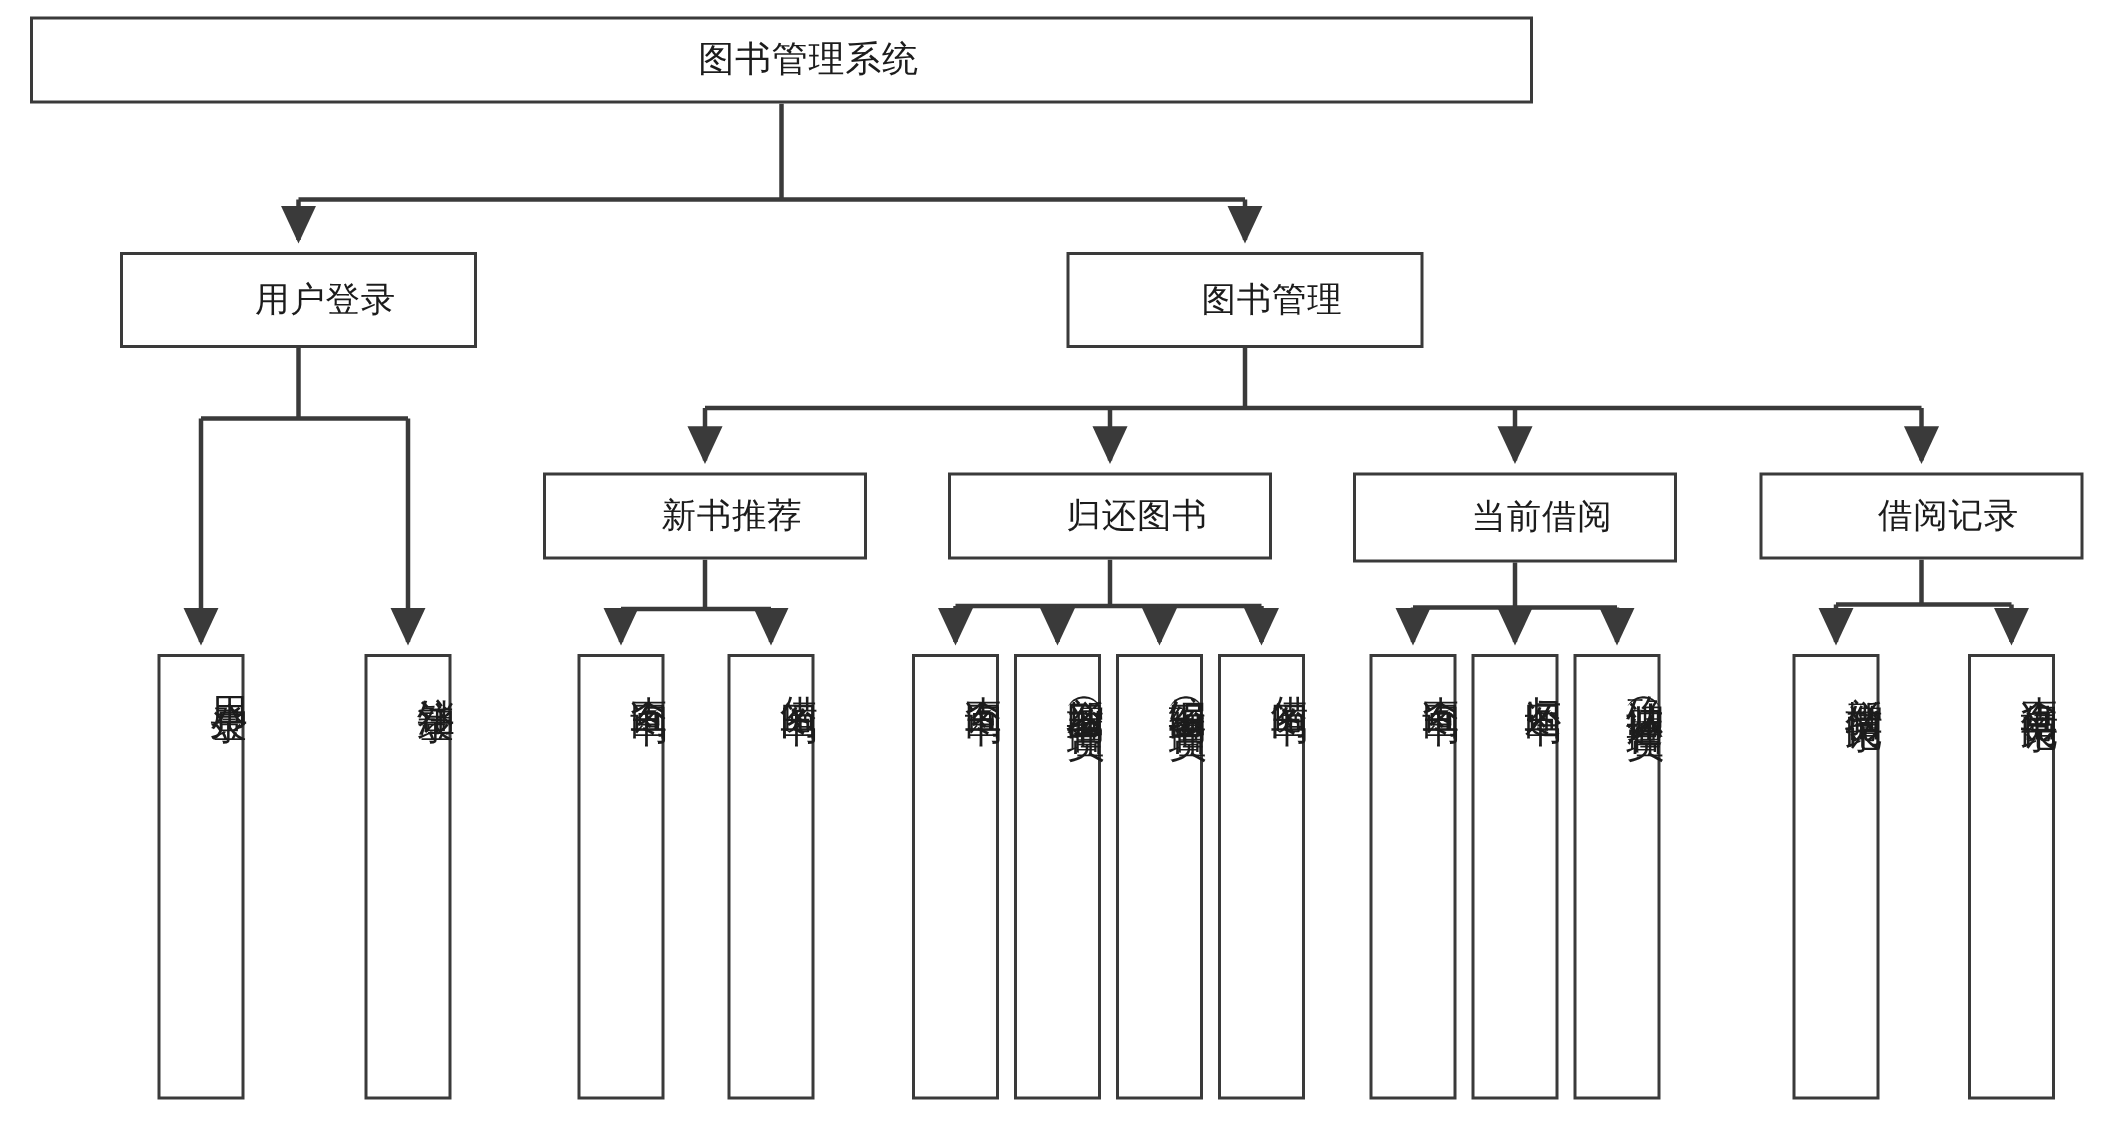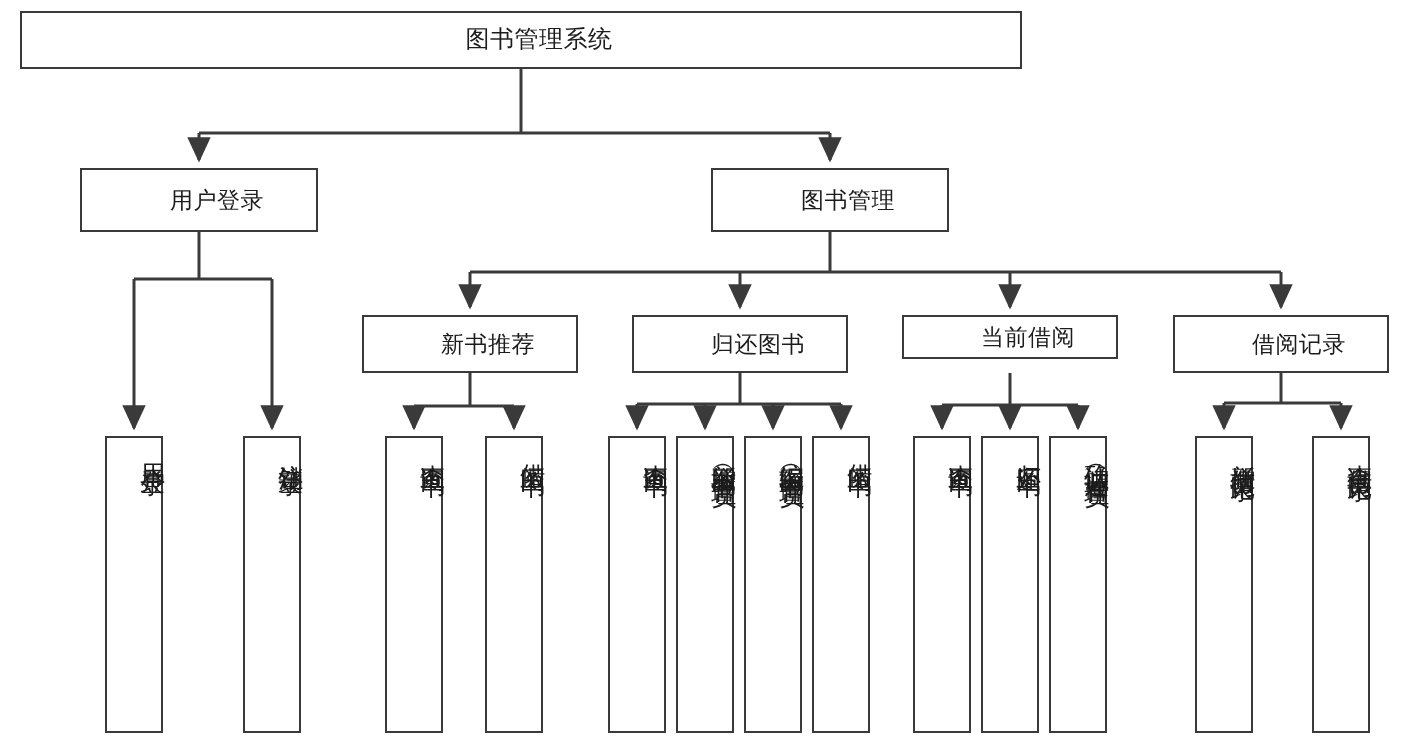--- a/index.html
+++ b/index.html
@@ -134,21 +134,21 @@
   <div class="node horizontal" style="left:711px; top:168px; width:238px; height:64px;align-items:center;">
     <span class="lbl">图书管理</span>
   </div>
 
   <div class="node horizontal" style="left:362px; top:315px; width:216px; height:58px;">
     <span class="lbl">新书推荐</span>
   </div>
   <div class="node horizontal" style="left:632px; top:315px; width:216px; height:58px;">
     <span class="lbl">归还图书</span>
   </div>
-  <div class="node horizontal" style="left:902px; top:315px; width:216px; height:44px;">
+  <div class="node horizontal" style="left:902px; top:315px; width:216px; height:60px;font-family:Liberation Serif, serif;">
     <span class="lbl">当前借阅</span>
   </div>
   <div class="node horizontal" style="left:1173px; top:315px; width:216px; height:58px;">
     <span class="lbl">借阅记录</span>
   </div>
 
   <div class="node vertical" style="left:105px; top:436px; width:58px; height:297px;">
     <span class="lbl">用户登录</span>
   </div>
   <div class="node vertical" style="left:243px; top:436px; width:58px; height:297px;">

